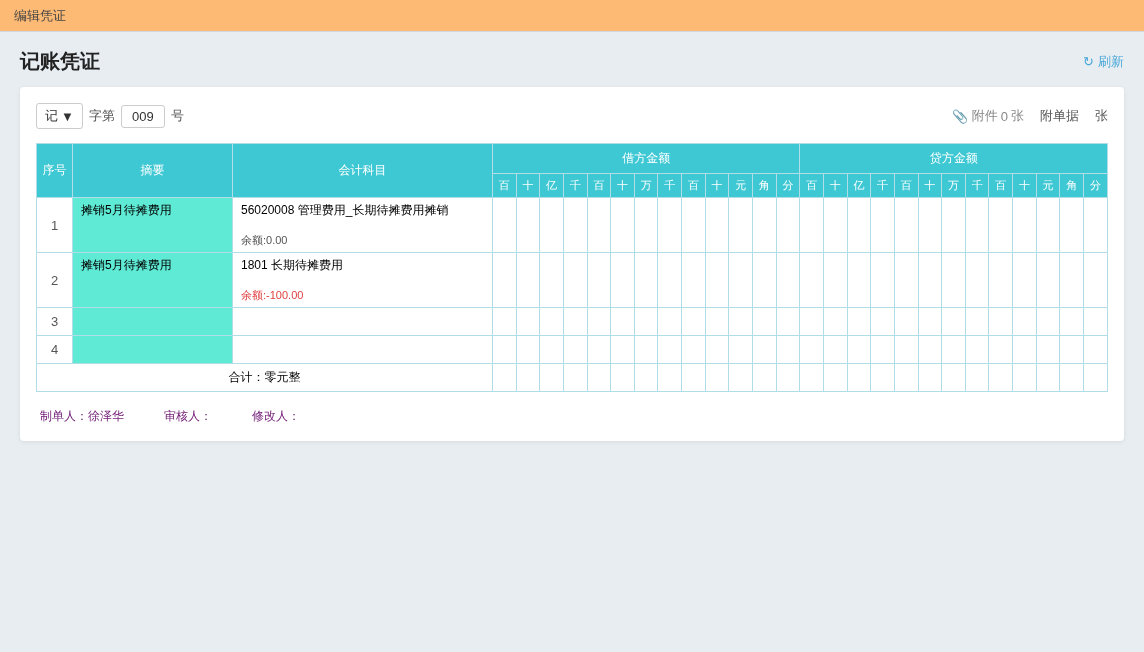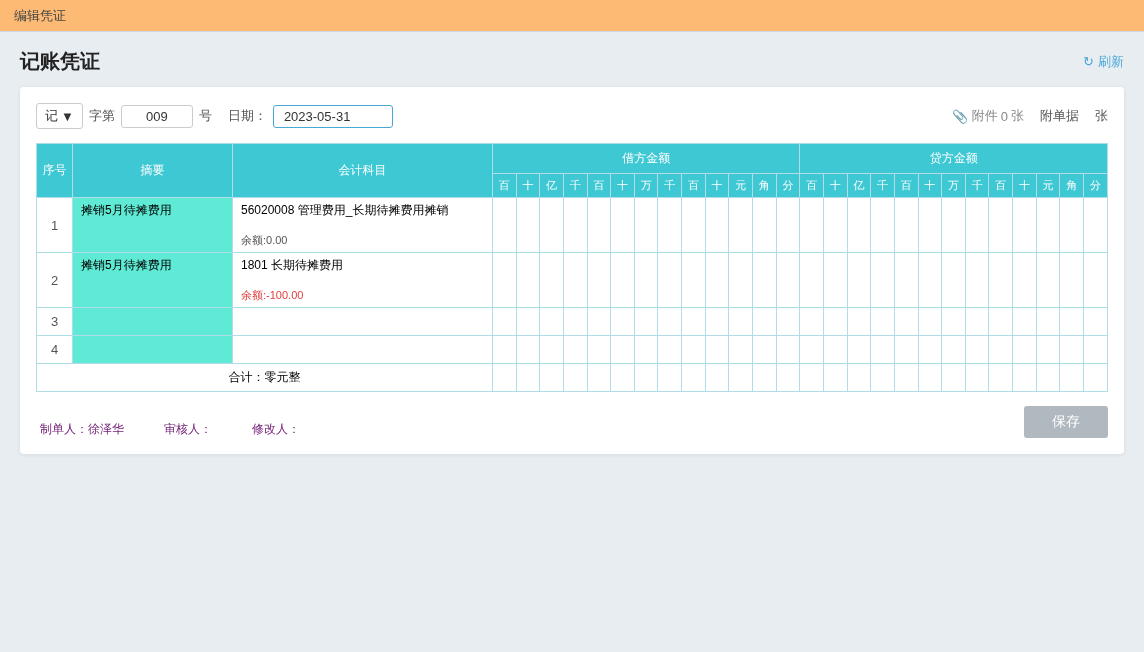--- a/index.html
+++ b/index.html
@@ -80,21 +80,21 @@
       cursor: pointer;
       font-size: 13px;
       color: #333;
     }
     .input-field {
       border: 1px solid #ccc;
       border-radius: 3px;
       padding: 3px 8px;
       font-size: 13px;
       color: #333;
-      width: 72px;
+      width: 44px;
       text-align: center;
     }
     .date-input {
       border: 1px solid #4aa8d8;
       border-radius: 3px;
       padding: 3px 10px;
       font-size: 13px;
       color: #333;
       width: 120px;
       background: #fff;
@@ -235,24 +235,20 @@
 
     <div class="form-row">
       <div class="form-field">
         <button class="dropdown-btn">
           <span>记</span>
           <span>▼</span>
         </button>
         <span class="label">字第</span>
         <input class="input-field" type="text" value="009" style="">
         <span class="label">号</span>
-      </div>
-      <div class="form-field">
-        <span class="label">日期：</span>
-        <input class="date-input" type="text" value="2023-05-31" style="">
       </div>
       <div class="attachment-area">
         <span class="attach-link">
           <span>📎</span>
           <span>附件</span>
           <span>0</span>
           <span>张</span>
         </span>
         <span class="single-doc">附单据</span>
         <span class="zhang-label">张</span>
@@ -484,18 +480,15 @@
         </tr>
       </tbody>
     </table>
 
     <div class="footer-area">
       <div class="footer-row">
         <span>制单人：徐泽华</span>
         <span>审核人：</span>
         <span>修改人：</span>
       </div>
-      <div class="save-btn-wrap">
-        <button class="save-btn">保存</button>
-      </div>
     </div>
   </div>
 </div>
 
 </body></html>

